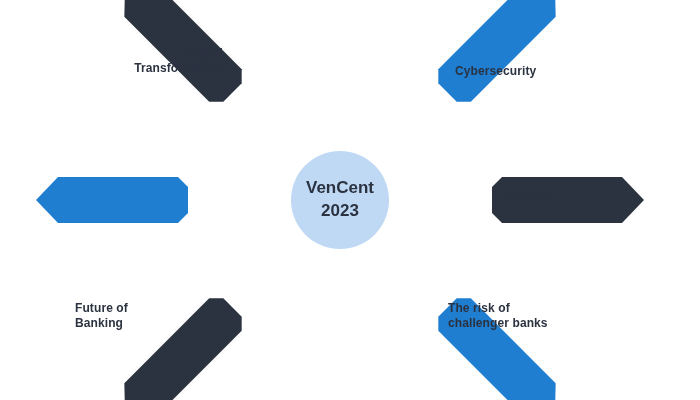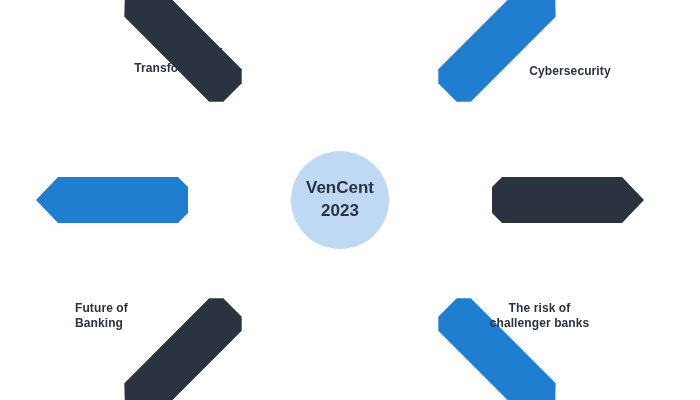--- a/index.html
+++ b/index.html
@@ -38,45 +38,45 @@
   .lbl-digital-transformation {
     left: 28px;
     top: 46px;
     width: 195px;
     text-align: right;
   }
   .lbl-cybersecurity {
     left: 455px;
     top: 64px;
     width: 230px;
-    text-align: center;
+    text-align: left;
   }
   .lbl-fintech-innovation {
     left: 8px;
     top: 178px;
     width: 175px;
     text-align: right;
   }
   .lbl-regtech {
     left: 502px;
     top: 188px;
     width: 190px;
     text-align: left;
   }
   .lbl-future-of-banking {
     left: 75px;
     top: 301px;
     width: 180px;
     text-align: left;
   }
   .lbl-risk-challenger {
-    left: 432px;
+    left: 448px;
     top: 301px;
     width: 215px;
-    text-align: center;
+    text-align: left;
   }
   .hub-text {
     font-family: "Liberation Sans", sans-serif;
     font-weight: bold;
     font-size: 17px;
     fill: #2b3240;
   }
   .arrow-text {
     font-family: "Liberation Sans", sans-serif;
     font-size: 12.6px;

